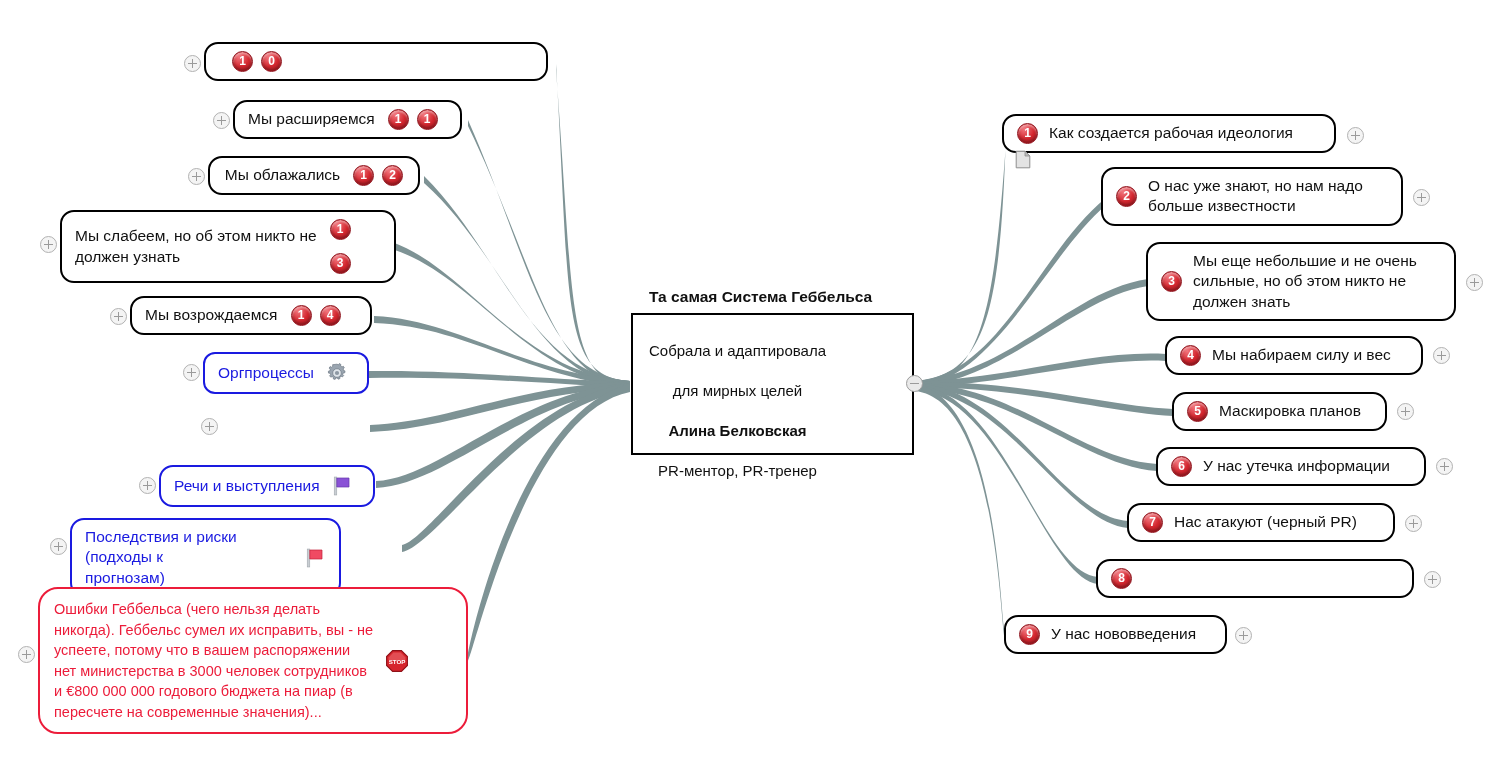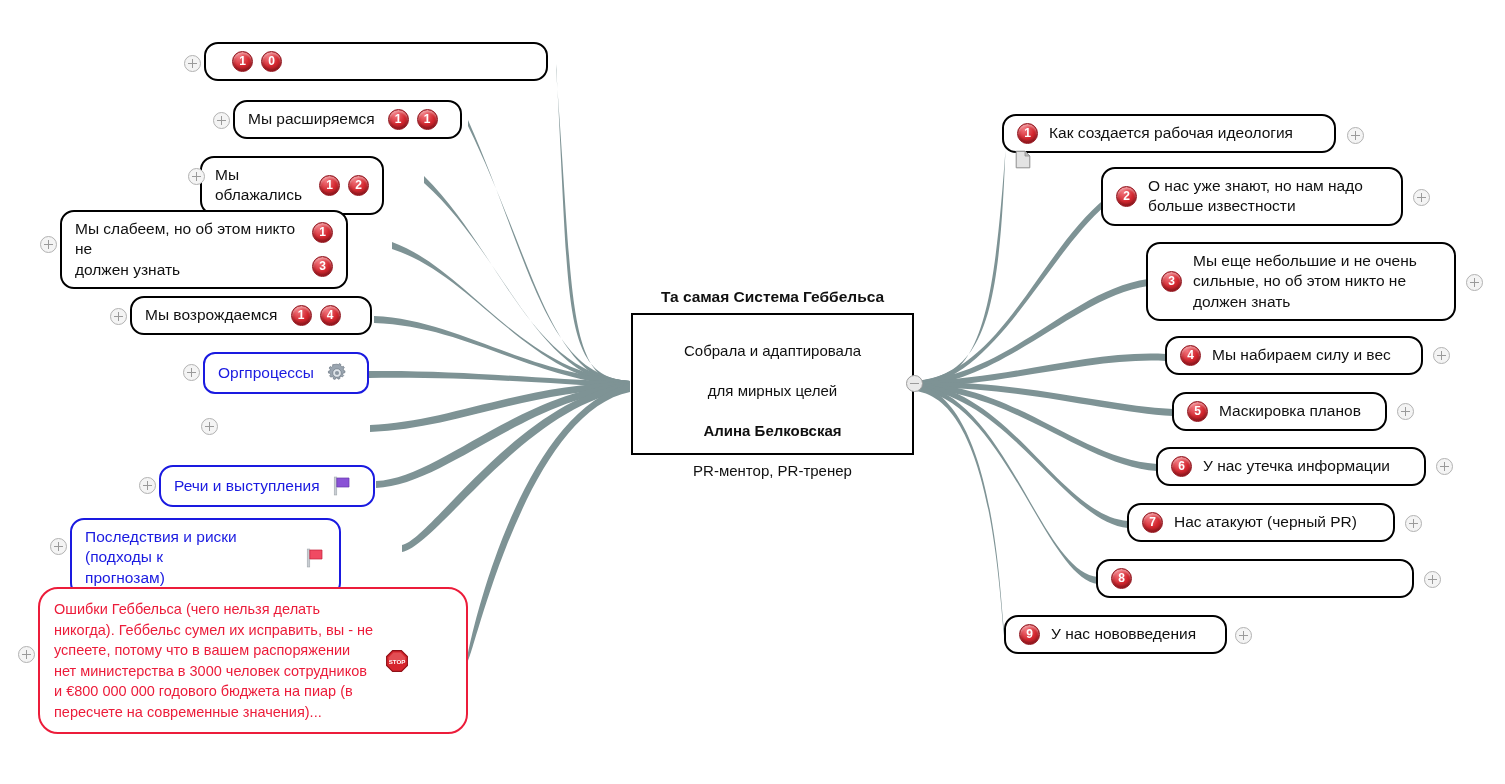--- a/index.html
+++ b/index.html
@@ -37,21 +37,21 @@
     z-index: 5;
   }
   .node.blue { border-color: #1a1ae0; color: #1a1ae0; border-width: 2.2px; }
   .node.red  { border-color: #ec1c3a; color: #ec1c3a; border-width: 2.2px; border-radius: 20px; }
 
   .node .label { white-space: pre-line; }
   .node.center {
     border-radius: 0;
     border-width: 2.2px;
     flex-direction: column;
-    align-items: center;
+    align-items: flex-start;
     text-align: center;
     padding: 16px 16px;
     justify-content: center;
   }
   .center-title { font-weight: bold; font-size: 15.5px; margin-bottom: 14px; }
   .center-body  { font-size: 15px; line-height: 1.33; white-space: pre-line; }
   .center-body b { font-weight: bold; }
 
   
   .badges { display: inline-flex; gap: 8px; align-items: center; }
@@ -163,30 +163,30 @@
 
   <div class="node" style="left:233px; top:100px; width:229px;">
     <span class="label">Мы расширяемся</span>
     <span class="badges right">
       <span class="badge">1</span>
       <span class="badge">1</span>
     </span>
   </div>
   <div class="toggle" style="left:213px; top:112px;"></div>
 
-  <div class="node" style="left:200px; top:156px; width:184px;justify-content:center;">
+  <div class="node" style="left:208px; top:156px; width:212px;justify-content:center;">
     <span class="label">Мы облажались</span>
     <span class="badges right">
       <span class="badge">1</span>
       <span class="badge">2</span>
     </span>
   </div>
   <div class="toggle" style="left:188px; top:168px;"></div>
 
-  <div class="node" style="left:60px; top:210px; width:288px; align-items:center;">
+  <div class="node" style="left:60px; top:210px; width:336px; align-items:center;">
     <span class="label">Мы слабеем, но об этом никто не
 должен узнать</span>
     <span class="badge-stack">
       <span class="badge">1</span>
       <span class="badge">3</span>
     </span>
   </div>
   <div class="toggle" style="left:40px; top:236px;"></div>
 
   <div class="node" style="left:130px; top:296px; width:242px;">

